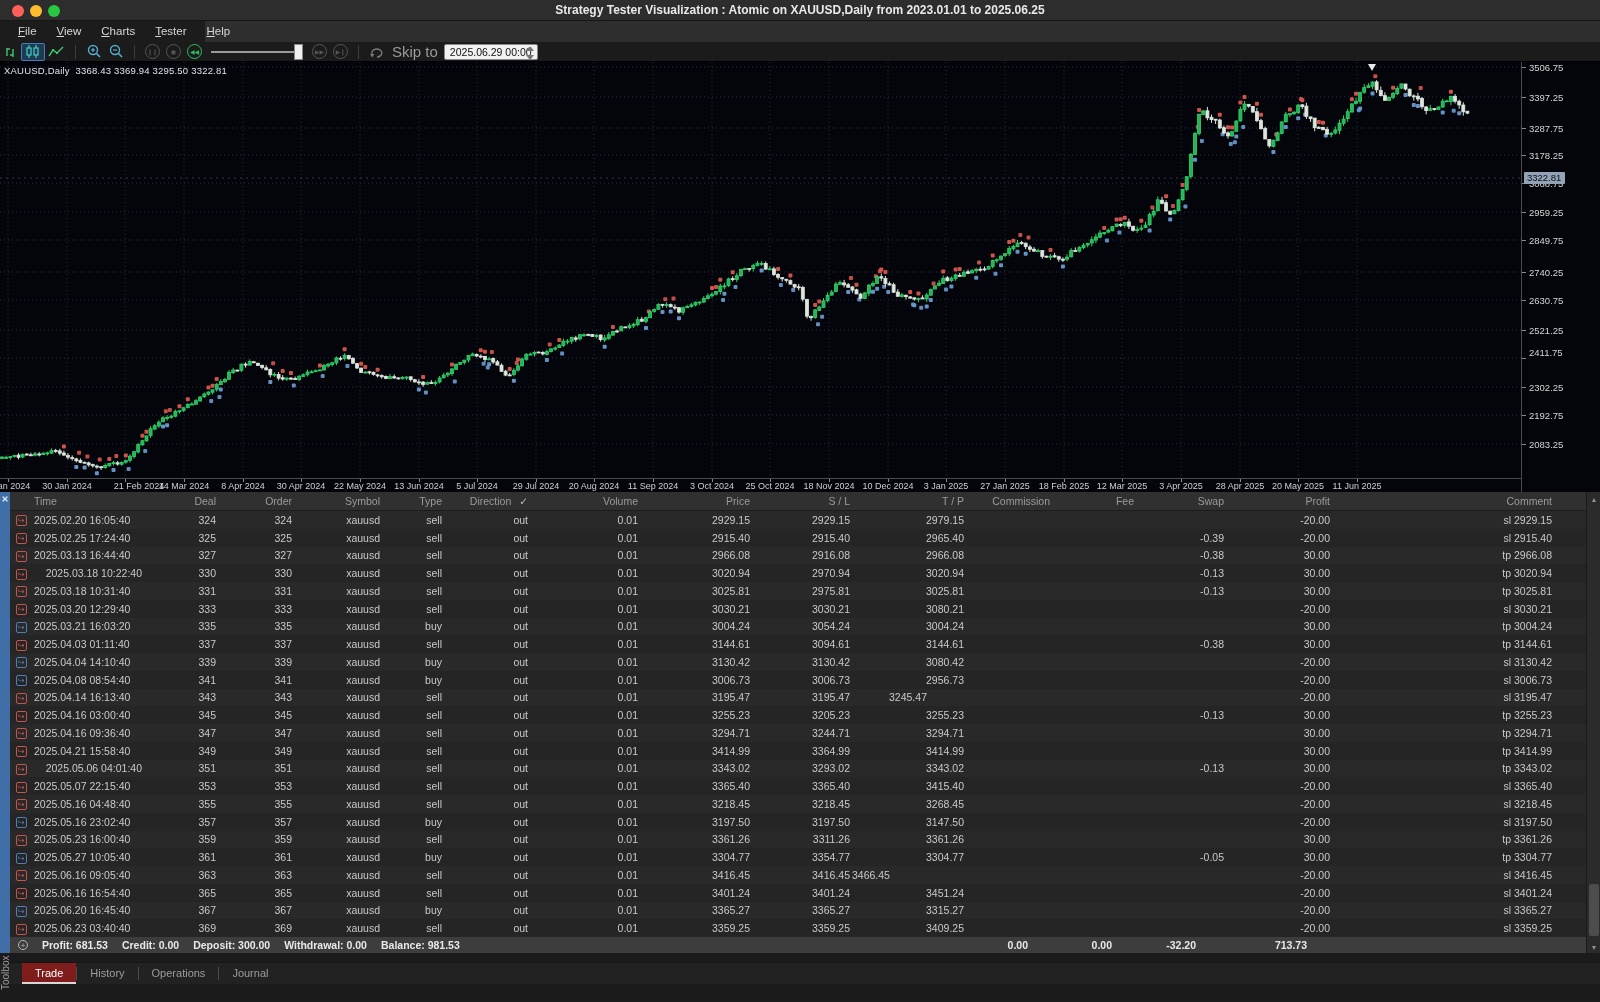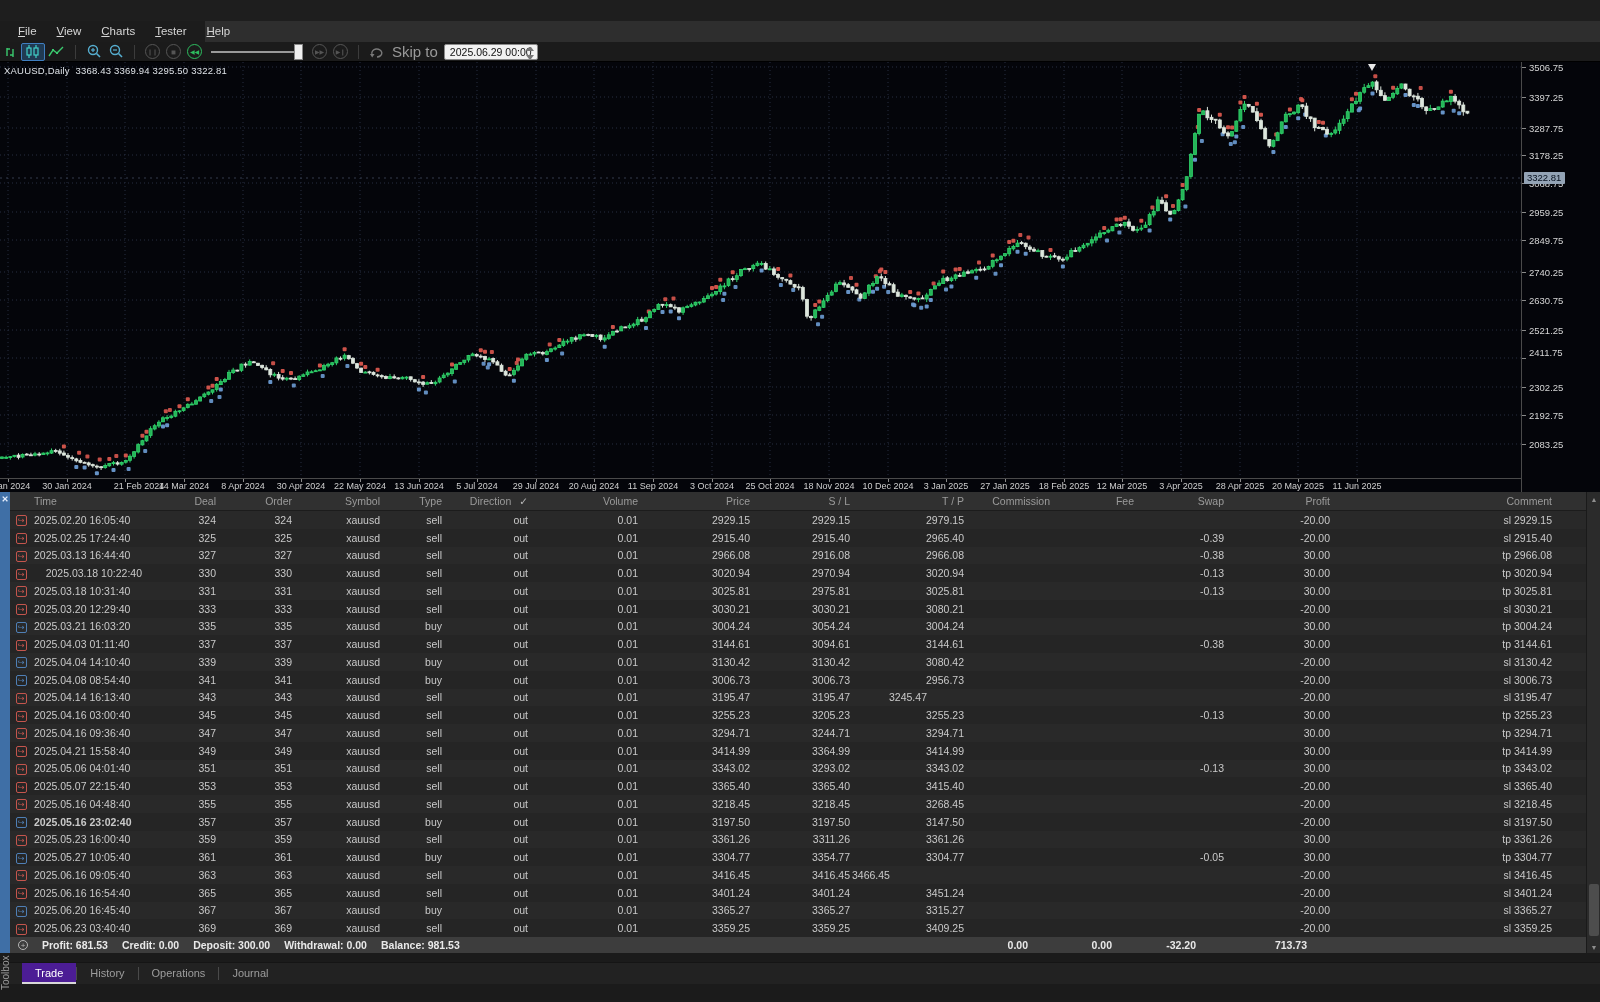--- a/index.html
+++ b/index.html
@@ -67,30 +67,36 @@
 
   
   .vscroll { position:absolute; left:1586px; top:0; width:14px; height:470px; background:#2b2b2b; border-left:1px solid #1a1a1a; }
   .vs-arrow { position:absolute; left:0; width:14px; height:13px; color:#8d8d8d; font-size:7px; text-align:center; line-height:13px; }
   .vs-thumb { position:absolute; left:2px; width:10px; background:#4d4d4d; border-radius:2px; }
 
   
   .gap-strip { position:absolute; left:0; top:953px; width:1600px; height:9px; background:#1b1b1b; }
   .tabbar { position:absolute; left:0; top:962px; width:1600px; height:22px; background:#222; border-top:1px solid #151515; display:flex; align-items:stretch; padding-left:22px; }
   .tab { font-size:11px; color:#9d9d9d; padding:0 13px; line-height:21px; position:relative; }
-  .tab.active { color:#fff; background:#4c1d95; border-bottom:2px solid #d8d8d8; }
+  .tab.active { color:#fff; background:#7f1d1d; border-bottom:2px solid #d8d8d8; }
   .tab-sep { width:1px; height:13px; background:#4a4a4a; align-self:center; }
   .bottom-fill { position:absolute; left:0; top:984px; width:1600px; height:18px; background:#1b1b1b; }
   .toolbox-v { position:absolute; left:0px; top:944px; width:14px; height:58px; color:#9a9a9a; font-size:10px; writing-mode:vertical-rl; transform:rotate(180deg); text-align:center; }
 </style>
 </head>
 <body>
 
 <div class="app">
 
+  <div class="titlebar">
+    <span class="traffic t-red"></span>
+    <span class="traffic t-yellow"></span>
+    <span class="traffic t-green"></span>
+    <div class="title-text">Strategy Tester Visualization : Atomic on XAUUSD,Daily from 2023.01.01 to 2025.06.25</div>
+  </div>
 
   <div class="menubar">
     <div class="menubar-inner" id="menu-items">
         <span class="menu-item"><u>F</u>ile</span>
         <span class="menu-item"><u>V</u>iew</span>
         <span class="menu-item"><u>C</u>harts</span>
         <span class="menu-item"><u>T</u>ester</span>
         <span class="menu-item"><u>H</u>elp</span>
       </div>
   </div>
@@ -1451,21 +1457,21 @@
           <div class="td" style="text-align: right; width: 100px;">3364.99</div>
           <div class="td" style="text-align: right; width: 114px;">3414.99</div>
           <div class="td" style="text-align: right; width: 86px;"></div>
           <div class="td" style="text-align: right; width: 84px;"></div>
           <div class="td" style="text-align: right; width: 90px;"></div>
           <div class="td" style="text-align: right; width: 106px;">30.00</div>
           <div class="td" style="text-align: right; width: auto; flex: 1 1 0%; padding-right: 34px;">tp 3414.99</div>
         </div>
         <div class="trow">
           <div class="td" style="text-align: center; width: 24px;"><span class="deal-ic sell">↪</span></div>
-          <div class="td" style="text-align: left; width: 110px;">2025.05.06 04:01:40</div>
+          <div class="td" style="text-align: right; width: 110px;">2025.05.06 04:01:40</div>
           <div class="td" style="text-align: right; width: 74px;">351</div>
           <div class="td" style="text-align: right; width: 76px;">351</div>
           <div class="td" style="text-align: right; width: 88px;">xauusd</div>
           <div class="td" style="text-align: right; width: 62px;">sell</div>
           <div class="td" style="text-align: right; width: 86px;">out</div>
           <div class="td" style="text-align: right; width: 110px;">0.01</div>
           <div class="td" style="text-align: right; width: 112px;">3343.02</div>
           <div class="td" style="text-align: right; width: 100px;">3293.02</div>
           <div class="td" style="text-align: right; width: 114px;">3343.02</div>
           <div class="td" style="text-align: right; width: 86px;"></div>
@@ -1505,21 +1511,21 @@
           <div class="td" style="text-align: right; width: 100px;">3218.45</div>
           <div class="td" style="text-align: right; width: 114px;">3268.45</div>
           <div class="td" style="text-align: right; width: 86px;"></div>
           <div class="td" style="text-align: right; width: 84px;"></div>
           <div class="td" style="text-align: right; width: 90px;"></div>
           <div class="td" style="text-align: right; width: 106px;">-20.00</div>
           <div class="td" style="text-align: right; width: auto; flex: 1 1 0%; padding-right: 34px;">sl 3218.45</div>
         </div>
         <div class="trow">
           <div class="td" style="text-align: center; width: 24px;"><span class="deal-ic buy">↪</span></div>
-          <div class="td" style="text-align: left; width: 110px; font-weight: bold;">2025.05.16 23:02:40</div>
+          <div class="td" style="text-align: left; width: 110px;">2025.05.16 23:02:40</div>
           <div class="td" style="text-align: right; width: 74px;">357</div>
           <div class="td" style="text-align: right; width: 76px;">357</div>
           <div class="td" style="text-align: right; width: 88px;">xauusd</div>
           <div class="td" style="text-align: right; width: 62px;">buy</div>
           <div class="td" style="text-align: right; width: 86px;">out</div>
           <div class="td" style="text-align: right; width: 110px;">0.01</div>
           <div class="td" style="text-align: right; width: 112px;">3197.50</div>
           <div class="td" style="text-align: right; width: 100px;">3197.50</div>
           <div class="td" style="text-align: right; width: 114px;">3147.50</div>
           <div class="td" style="text-align: right; width: 86px;"></div>

